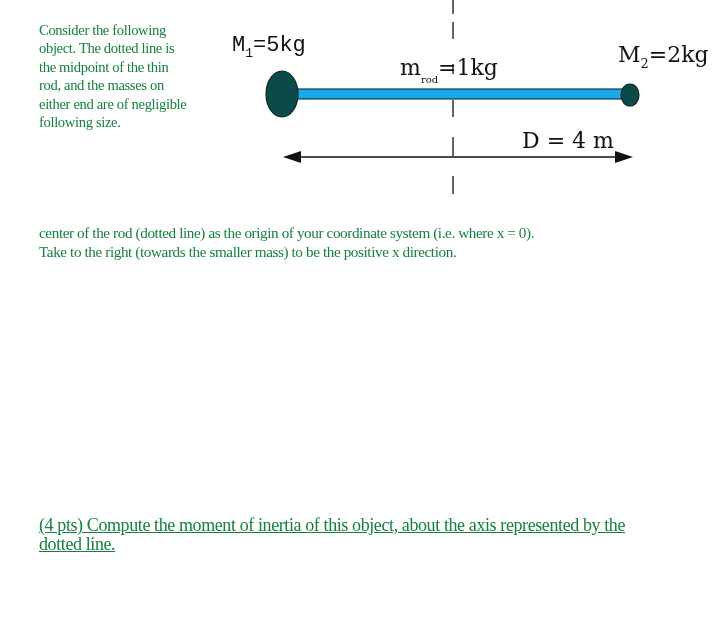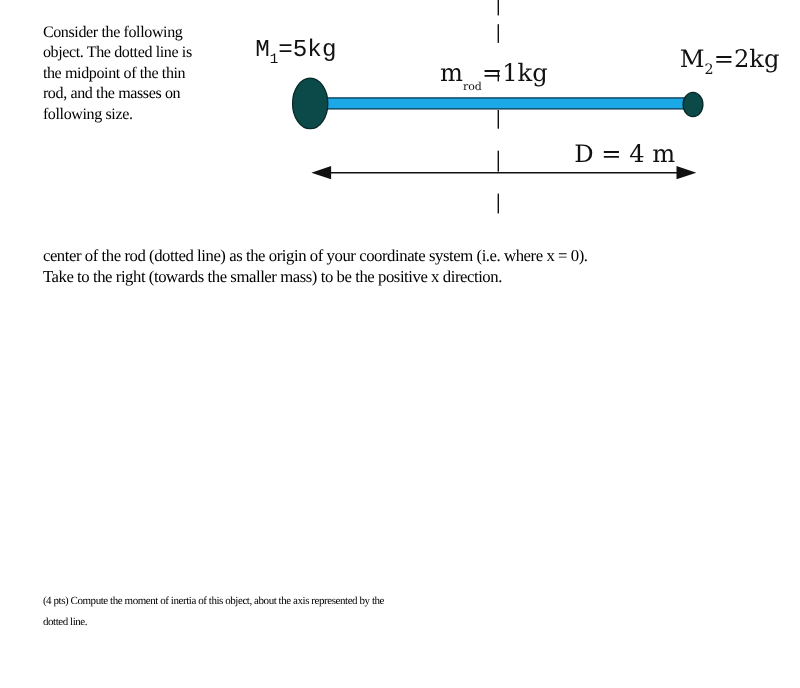--- a/index.html
+++ b/index.html
@@ -1,17 +1,17 @@
 <!DOCTYPE html>
 <html><head>
   <meta charset="utf-8">
   <style>
     html, body { margin: 0; padding: 0; background: #ffffff; }
     body { width: 727px; height: 625px; position: relative; overflow: hidden; }
-    .serif { font-family: "Liberation Serif", "DejaVu Serif", serif; color: #000000; }
+    .serif { font-family: "Liberation Serif", "DejaVu Serif", serif; color: #15803d; }
     .dserif { font-family: "DejaVu Serif", "Liberation Serif", serif; color: #111; }
 
     .intro {
       position: absolute; left: 39px; top: 21px; width: 180px;
       font-size: 14.6px; line-height: 18.4px; letter-spacing: -0.35px;
     }
     .intro span { display: block; white-space: nowrap; }
 
     .label { position: absolute; font-size: 22px; white-space: nowrap; line-height: 1; }
     .label sub { font-size: 13px; vertical-align: -6px; line-height: 0; }
@@ -23,34 +23,35 @@
     .label-d { left: 478px; top: 130px; font-size: 22px; margin-left: 44px; }
 
     svg.diagram { position: absolute; left: 0; top: 0; }
 
     .q1 {
       position: absolute; left: 39px; top: 223px; width: 600px;
       font-size: 15.2px; line-height: 19.4px; letter-spacing: -0.4px;
     }
     .q1 span.line { display: block; white-space: nowrap; }
     .q2 {
-      position: absolute; left: 39px; top: 537px; width: 600px;
-      font-size: 10px; line-height: 19.4px; letter-spacing: -0.4px;
+      position: absolute; left: 39px; top: 516px; width: 600px;
+      font-size: 18px; line-height: 19.4px; letter-spacing: -0.4px; text-decoration: underline;
     }
     .q2 span.line { display: block; white-space: nowrap; }
     em { font-style: italic; }
   </style>
 </head>
 <body>
 
 <div class="intro serif">
   <span>Consider the following</span>
   <span>object.  The dotted line is</span>
   <span>the midpoint of the thin</span>
   <span>rod, and the masses on</span>
+  <span>either end are of negligible</span>
   <span>following size.</span>
 </div>
 
 <svg class="diagram" width="727" height="625">
 
   <g stroke="#111" stroke-width="1.3">
     <line x1="453" y1="0" x2="453" y2="14"></line>
     <line x1="453" y1="22" x2="453" y2="39"></line>
     <line x1="453" y1="64" x2="453" y2="74"></line>
     <line x1="453" y1="100" x2="453" y2="117"></line>

